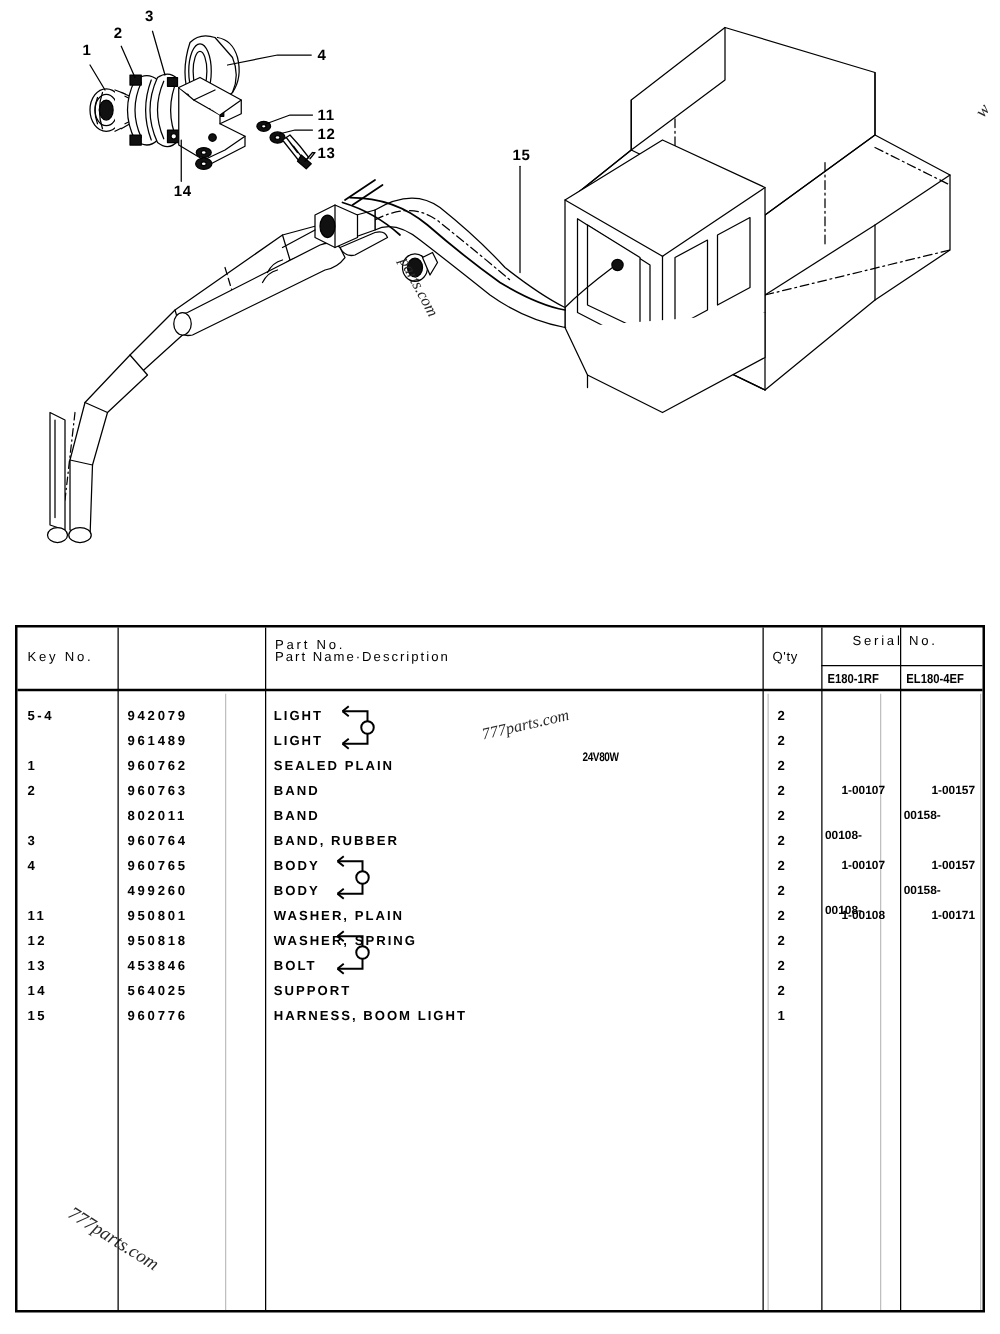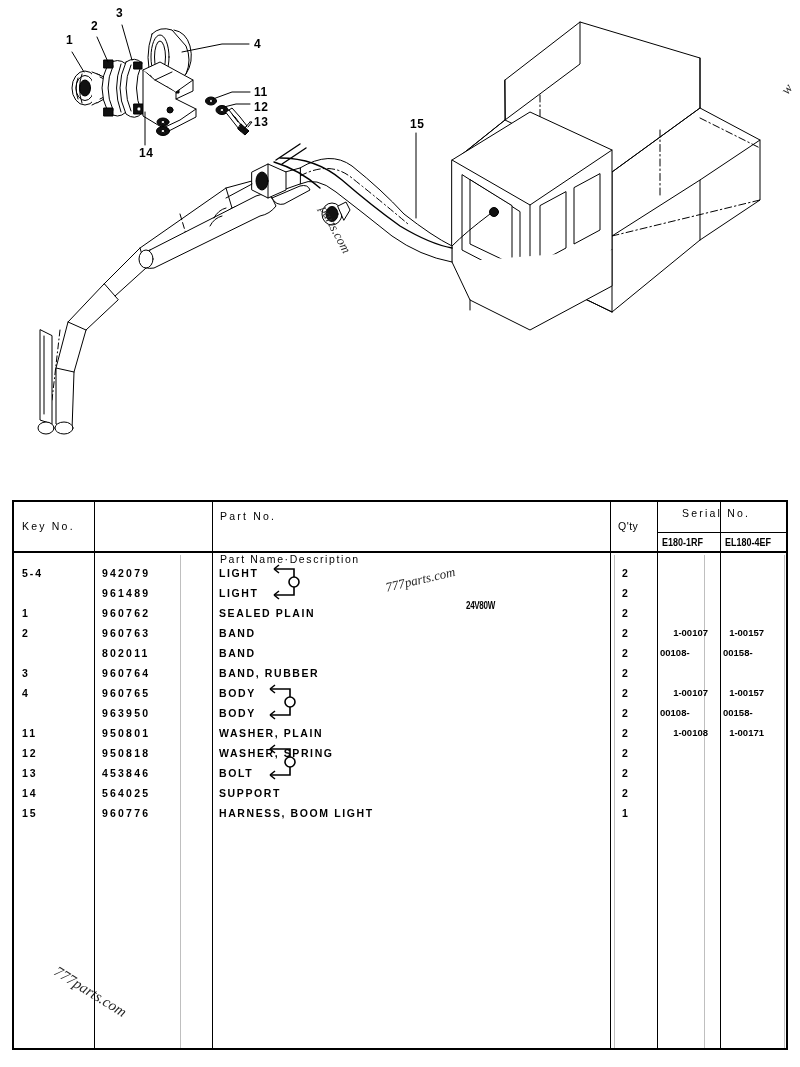--- a/index.html
+++ b/index.html
@@ -130,23 +130,23 @@
     font-size: 10.5px;
     font-weight: bold;
     white-space: nowrap;
     line-height: 20px;
   }
   .c-key    { left: 8px;   letter-spacing: 2px; }
   .c-part   { left: 88px;  letter-spacing: 2.2px; }
   .c-desc   { left: 205px; letter-spacing: 1.6px; }
   .c-qty    { left: 608px; letter-spacing: 0px; }
   .c-ser1   { right: 78px; letter-spacing: 0px; font-size: 9.5px; text-align: right; }
-  .c-ser2   { right: 22px;  letter-spacing: 0px; font-size: 9.5px; }
+  .c-ser2   { right: 6px;  letter-spacing: 0px; font-size: 9.5px; }
   .c-ser1.start, .c-ser2.start { text-align: left; }
-  .c-ser1.start { right: auto; left: 646px; }
+  .c-ser1.start { right: auto; left: 646px; margin-top: 16px; }
   .c-ser2.start { right: auto; left: 709px; }
 
   
   .alt-sym {
     position: absolute;
     pointer-events: none;
   }
 
   
   .artifact {
@@ -356,21 +356,21 @@
       <div class="hdr-cell" style="left:206px;top:8px;">Part No.</div>
 
       <div class="hdr-cell" style="left:604px;top:18px; letter-spacing:0.5px;">Q'ty</div>
       <div class="hdr-cell" style="left:668px;top:5px;">Serial No.</div>
 
       <div class="serial-split" style="left:643px; right:0; top:30px;"></div>
       <div class="serial-sub" style="left:648px; top:35px;">E180-1RF</div>
       <div class="serial-sub" style="left:711px; top:35px;">EL180-4EF</div>
     </div>
 
-    <div class="hdr-cell" style="position:absolute; left:206px; top:18px; letter-spacing:1.6px;margin-top:33px;">Part Name·Description</div>
+    <div class="hdr-cell" style="position:absolute; left:206px; top:18px; letter-spacing:1.6px;">Part Name·Description</div>
 
     <div class="rows">
 
       <svg class="alt-sym" style="left:256px; top:8px;  width:40px; height:38px;" viewBox="0 0 40 38" xmlns="http://www.w3.org/2000/svg" stroke="#000" fill="none" stroke-width="1.6">
         <path d="M4 6 L24 6 L24 14"></path>
         <path d="M4 32 L24 32 L24 24"></path>
         <path d="M4 6 L9 2 M4 6 L9 10"></path>
         <path d="M4 32 L9 28 M4 32 L9 36"></path>
         <circle cx="24" cy="19" r="5" fill="#fff"></circle>
       </svg>
@@ -449,21 +449,21 @@
         <div class="cell c-key">4</div>
         <div class="cell c-part">960765</div>
         <div class="cell c-desc">BODY</div>
         <div class="cell c-qty">2</div>
         <div class="cell c-ser1">1-00107</div>
         <div class="cell c-ser2">1-00157</div>
       </div>
 
       <div class="row" style="top:148px">
         <div class="cell c-key"></div>
-        <div class="cell c-part">963950</div>
+        <div class="cell c-part">499260</div>
         <div class="cell c-desc">BODY</div>
         <div class="cell c-qty">2</div>
         <div class="cell c-ser1 start">00108-</div>
         <div class="cell c-ser2 start">00158-</div>
       </div>
 
       <div class="row" style="top:168px">
         <div class="cell c-key">11</div>
         <div class="cell c-part">950801</div>
         <div class="cell c-desc">WASHER, PLAIN</div>

